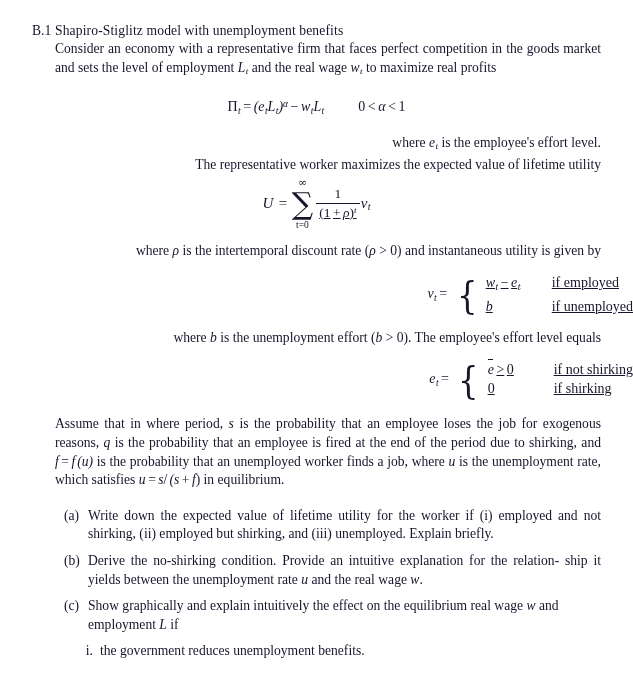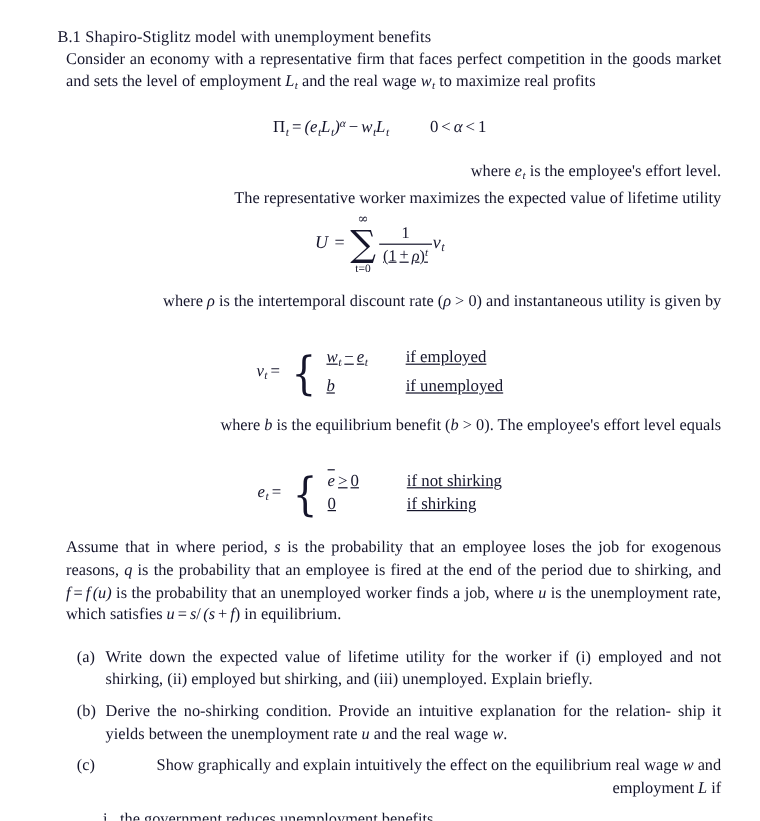--- a/index.html
+++ b/index.html
@@ -25,21 +25,20 @@
   .problem {
     position: absolute;
     left: 0;
     top: 22px;
     width: 633px;
   }
 
   .prob-head {
     display: flex;
     align-items: center;
-    padding-left: 16px;
   }
   .prob-num {
     width: 55px;
     padding-left: 32px;
     box-sizing: border-box;
     font-size: 13.6px;
     line-height: 18px;
     white-space: nowrap;
   }
   .prob-title {
@@ -132,24 +131,23 @@
   .frac .bar {
     width: 100%;
     height: 1px;
     background: #15152b;
   }
   .frac .bot { padding: 1px 3px 0 3px; white-space: nowrap; text-decoration: underline; }
 
   
   .cases-eq {
     display: flex;
-    justify-content: center;
+    justify-content: flex-end;
     align-items: center;
     font-size: 14px;
-    margin-top: 16px;
   }
   .cases-lhs {
     font-style: italic;
     padding-right: 5px;
     white-space: nowrap;
   }
   .brace {
     font-size: 38px;
     line-height: 30px;
     font-family: "DejaVu Serif", serif;
@@ -206,21 +204,21 @@
   .aitem .mark {
     width: 24px;
     flex: 0 0 24px;
     text-align: left;
   }
   .aitem .txt {
     flex: 1;
     text-align: justify;
     text-justify: inter-word;
   }
-  .aitem .txt.nojust { text-align: right; }
+  .aitem .txt.nojust { text-align: left; }
 
   
   .rlist {
     margin-left: 64px;
     margin-top: 2px;
   }
   .ritem {
     display: flex;
     font-size: 13.6px;
     line-height: 18.6px;
@@ -301,21 +299,21 @@
         <span class="cases-row">
           <span class="cases-val math">b</span>
           <span class="cases-cond">if unemployed</span>
         </span>
       </span>
     </div>
 
     <div class="gap-m"></div>
 
     <div class="body-block nojust">
-      <span>where </span><span class="math">b</span><span> is the equilibrium benefit (</span><span class="math">b</span><span> &gt; 0). The employee's effort level equals</span>
+      <span>where </span><span class="math">b</span><span> is the unemployment effort (</span><span class="math">b</span><span> &gt; 0). The employee's effort level equals</span>
     </div>
 
     <div class="gap-m"></div>
 
     <div class="cases-eq">
       <span class="cases-lhs">e<sub class="ms">t</sub><span class="op">=</span></span>
       <span class="brace">{</span>
       <span class="cases-rows">
         <span class="cases-row">
           <span class="cases-val math"><span class="overbar">e</span><span class="op">&gt;</span><span class="num">0</span></span>

